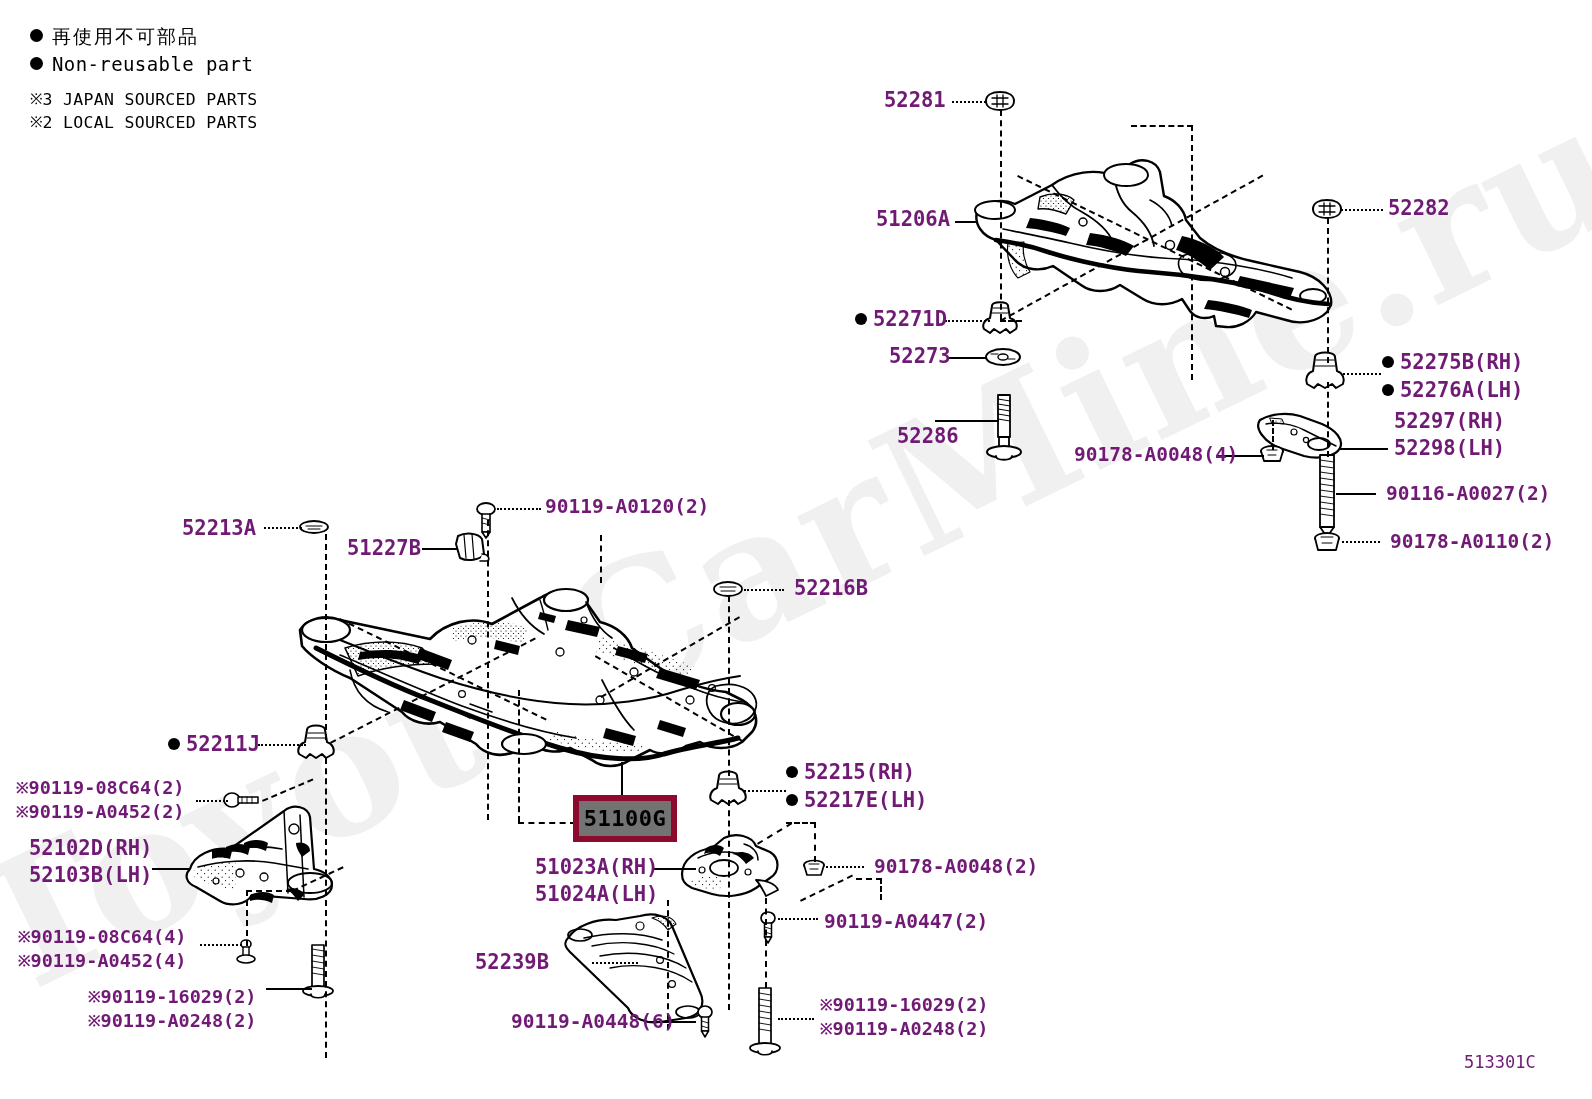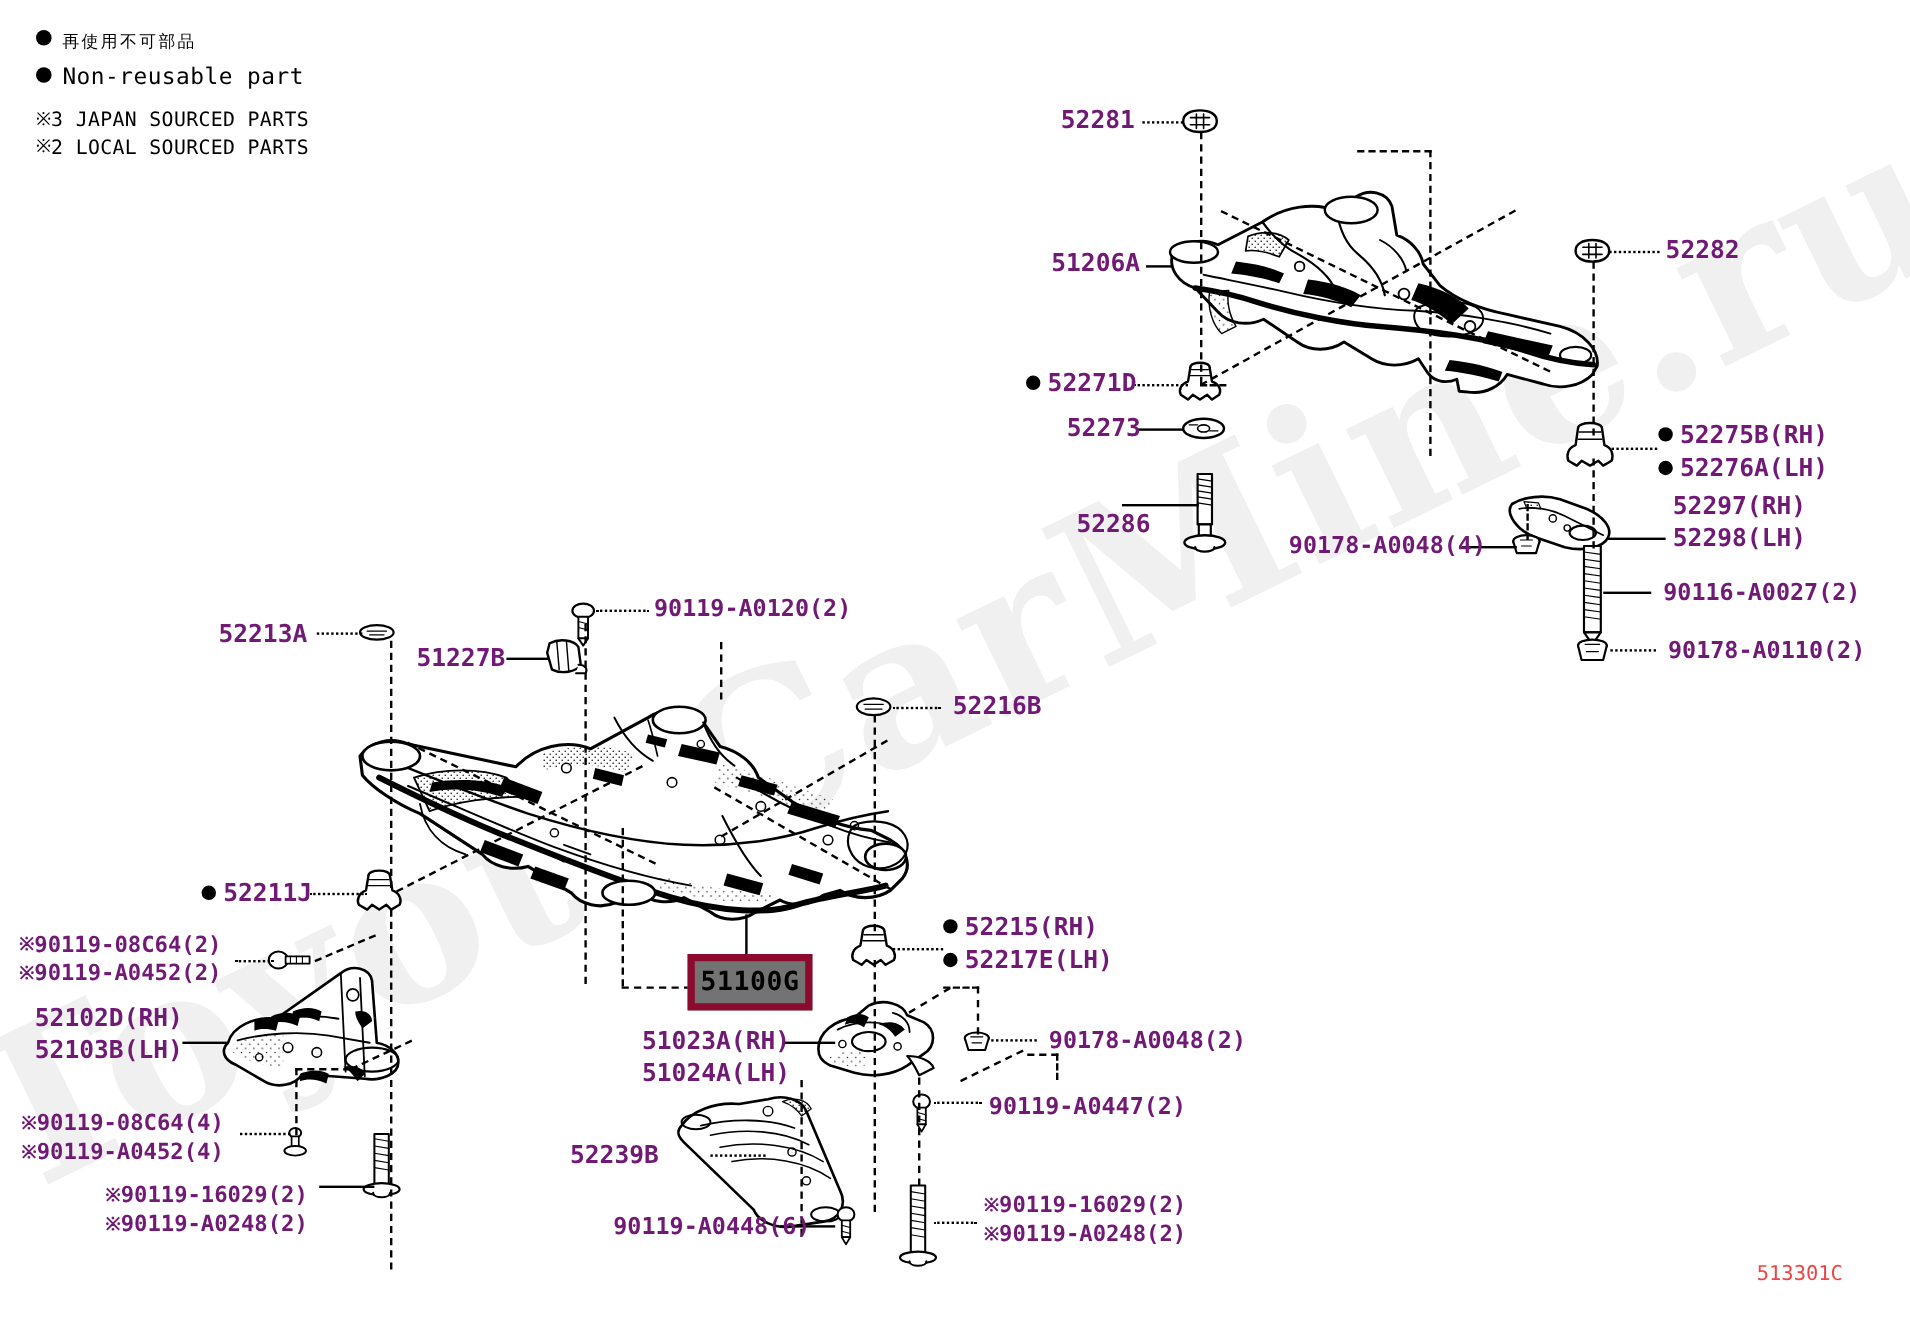--- a/index.html
+++ b/index.html
@@ -29,21 +29,21 @@
   .lbl.t20{font-size:20.5px;}
   .lbl.t19{font-size:19.5px;}
   .lbl.t18{font-size:18.5px;}
 
   
   .legend{
     position:absolute; z-index:6; white-space:nowrap;
     font-family:"DejaVu Sans Mono","Liberation Mono",monospace;
     color:#000;
   }
-  .legend .jp{font-size:14px;font-weight:500;letter-spacing:2px;}
+  .legend .jp{font-size:19px;font-weight:500;letter-spacing:2px;}
   .legend .en{font-size:19px;font-weight:500;letter-spacing:.4px;}
   .legend .src{font-size:16.5px;font-weight:500;letter-spacing:.3px;}
 
   .dot{
     display:inline-block;width:13px;height:13px;border-radius:50%;
     background:#000;vertical-align:1px;margin-right:9px;
   }
   .dot.sm{width:12px;height:12px;margin-right:6px;}
 
   .kome{display:inline-block;font-size:15px;vertical-align:1px;}
@@ -74,21 +74,21 @@
     font-family:"DejaVu Sans Mono","Liberation Mono",monospace;
     font-weight:700;font-size:22px;color:#000;letter-spacing:.5px;
   }
 
   
   .art{position:absolute;left:0;top:0;width:1592px;height:1099px;z-index:3;pointer-events:none;}
 
   .corner{
     position:absolute;z-index:6;
     font-family:"DejaVu Sans Mono","Liberation Mono",monospace;
-    font-size:17px;font-weight:400;color:#ef4444;
+    font-size:17px;font-weight:400;color:#701a75;
   }
 </style>
 </head>
 <body>
 
 <div class="stage">
 
   <div class="wm">ToyotaCarMine.ru</div>
 
   <div class="legend" style="left:30px;top:24px;">

